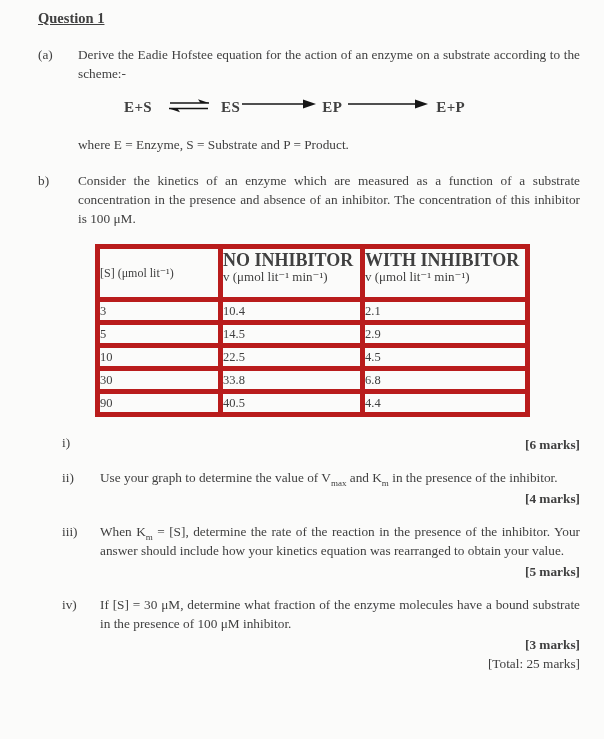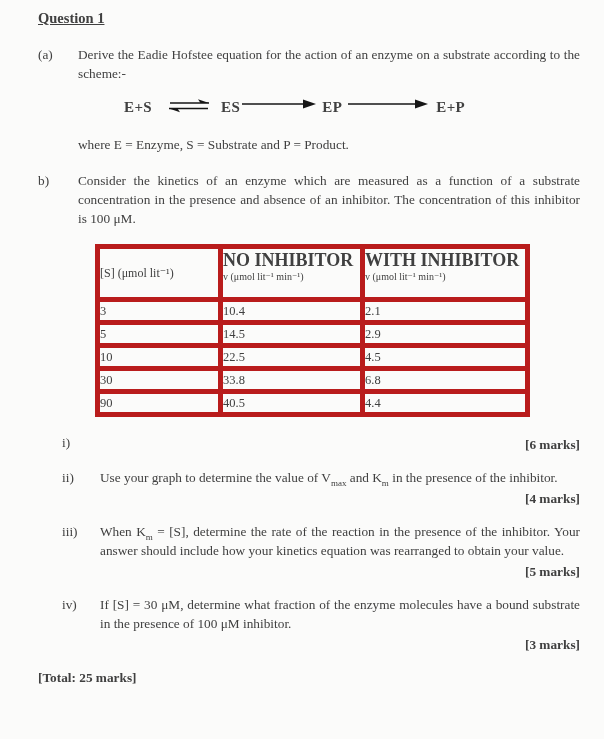--- a/index.html
+++ b/index.html
@@ -94,40 +94,39 @@
   th .hd-plain {
     display: block;
     font-weight: normal;
     font-size: 12px;
     line-height: 17px;
     padding: 11px 0;
   }
   th .hd-sub {
     display: block;
     font-weight: normal;
-    font-size: 10px;
+    font-size: 13px;
     line-height: 15px;
     padding-bottom: 13px;
   }
   td.cell {
     font-size: 12.5px;
     height: 18px;
     line-height: 18px;
   }
   sub.sm {
     font-size: 9px;
     line-height: 0;
   }
   .spacer-a { height: 17px; }
   .spacer-b { height: 16px; }
   .spacer-c { height: 14px; }
   .total-line {
-    text-align: left;
-    font-weight: bold;
-    margin-top: 14px;
+    text-align: right;
+    font-weight: normal;
   }
 </style>
 </head>
 <body>
 
 <div class="page">
 
   <h1 class="q-title">Question 1</h1>
 
   <div class="item">

